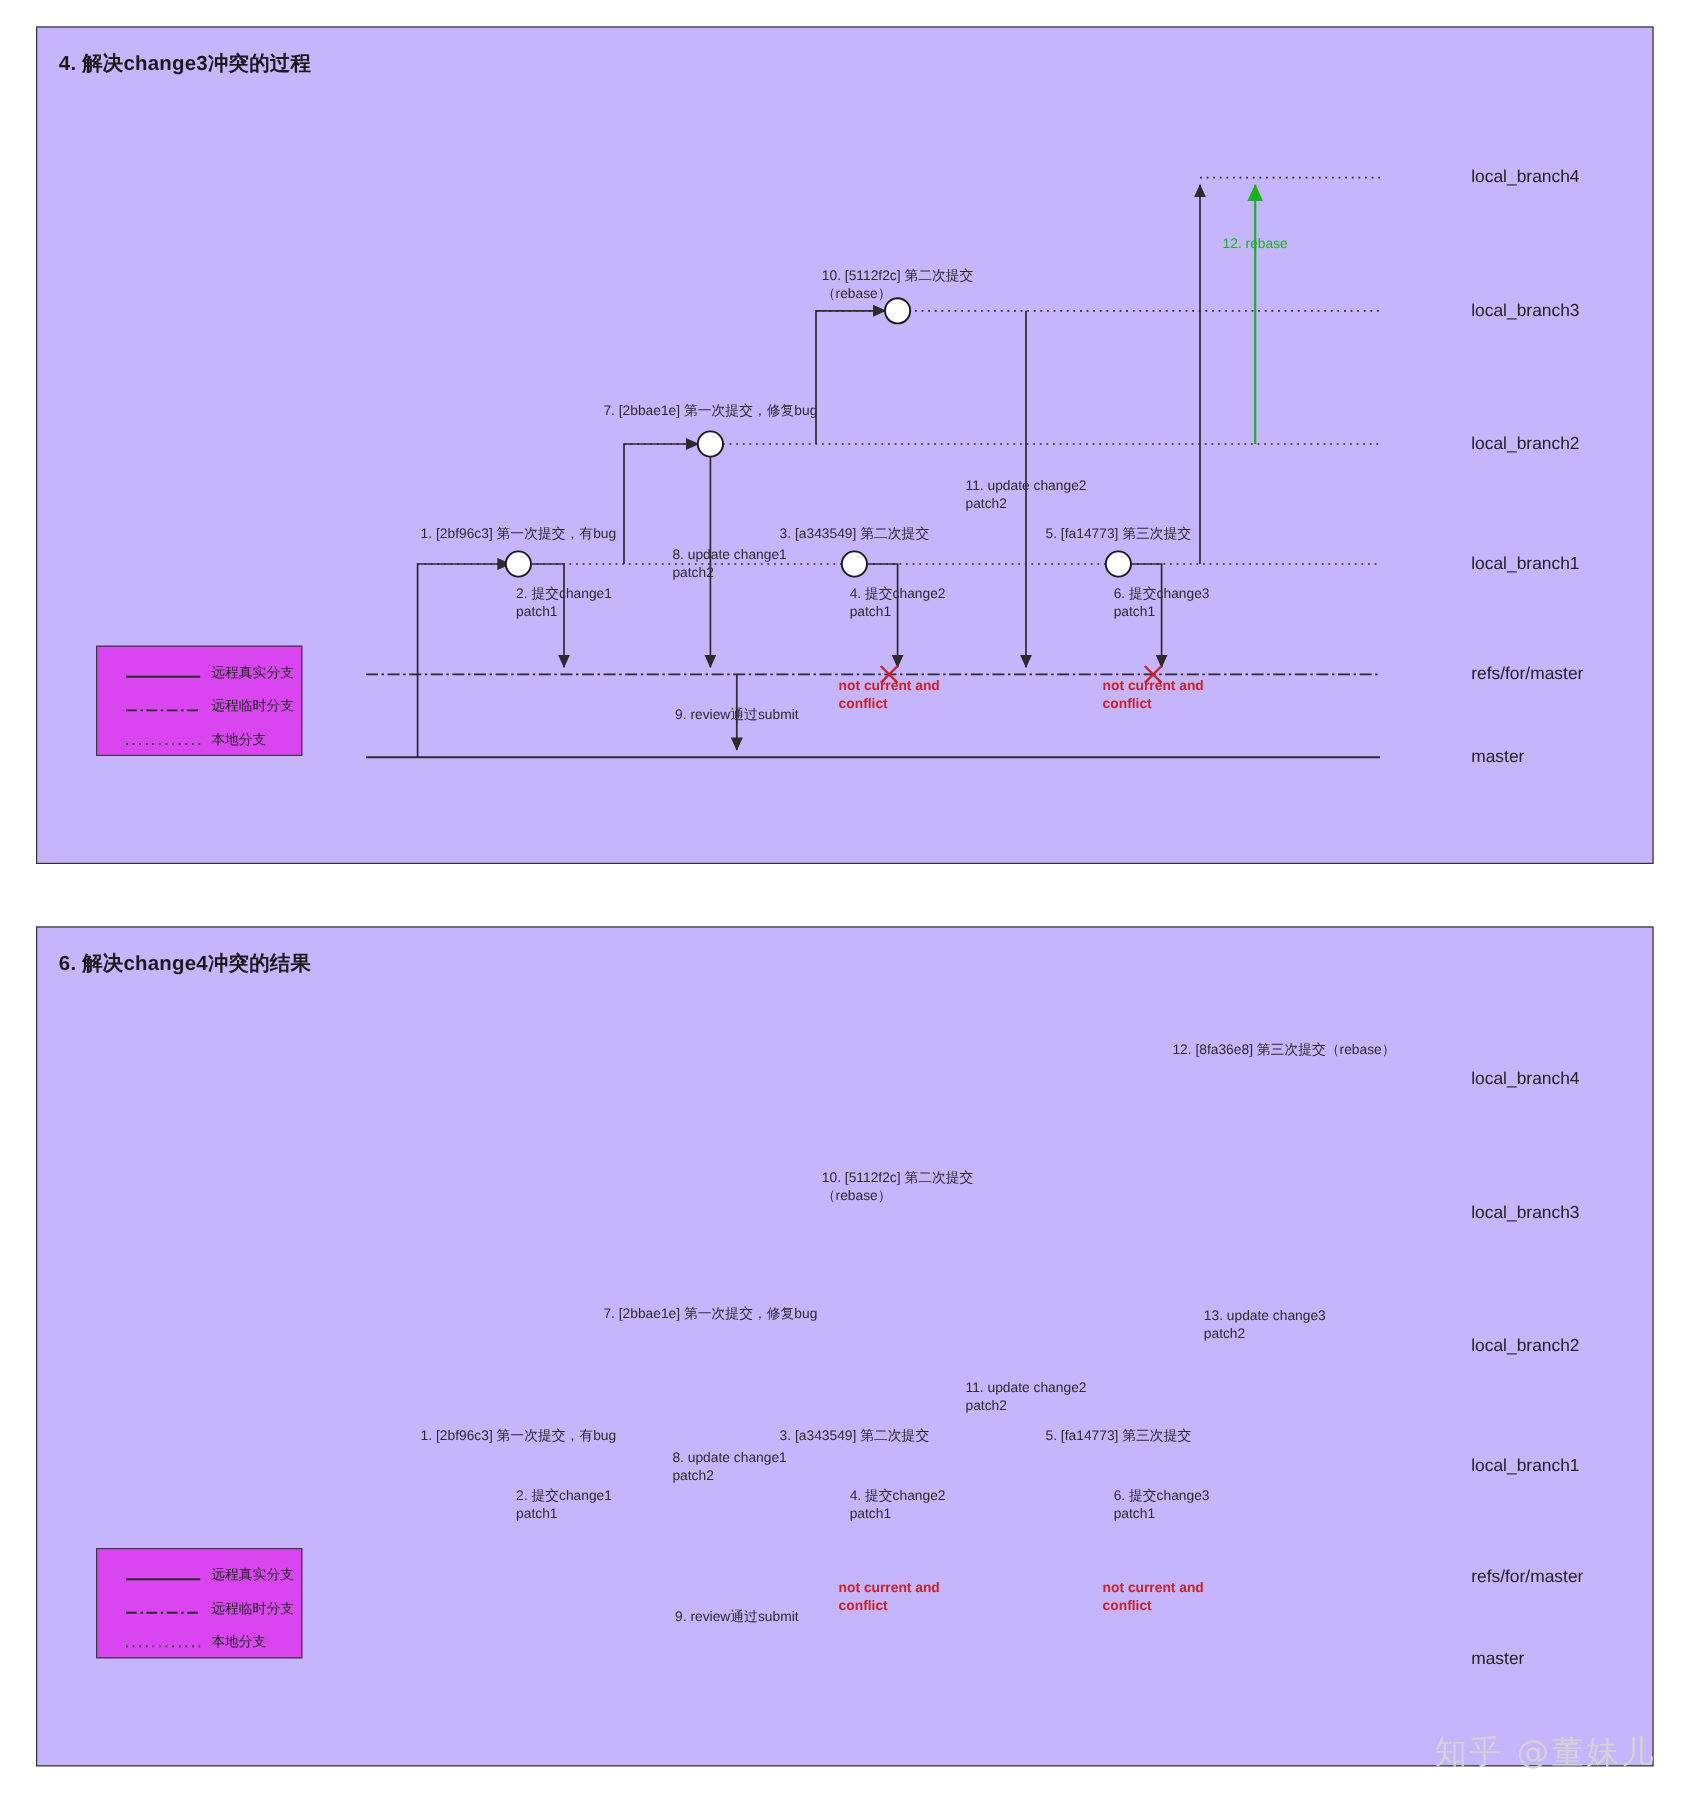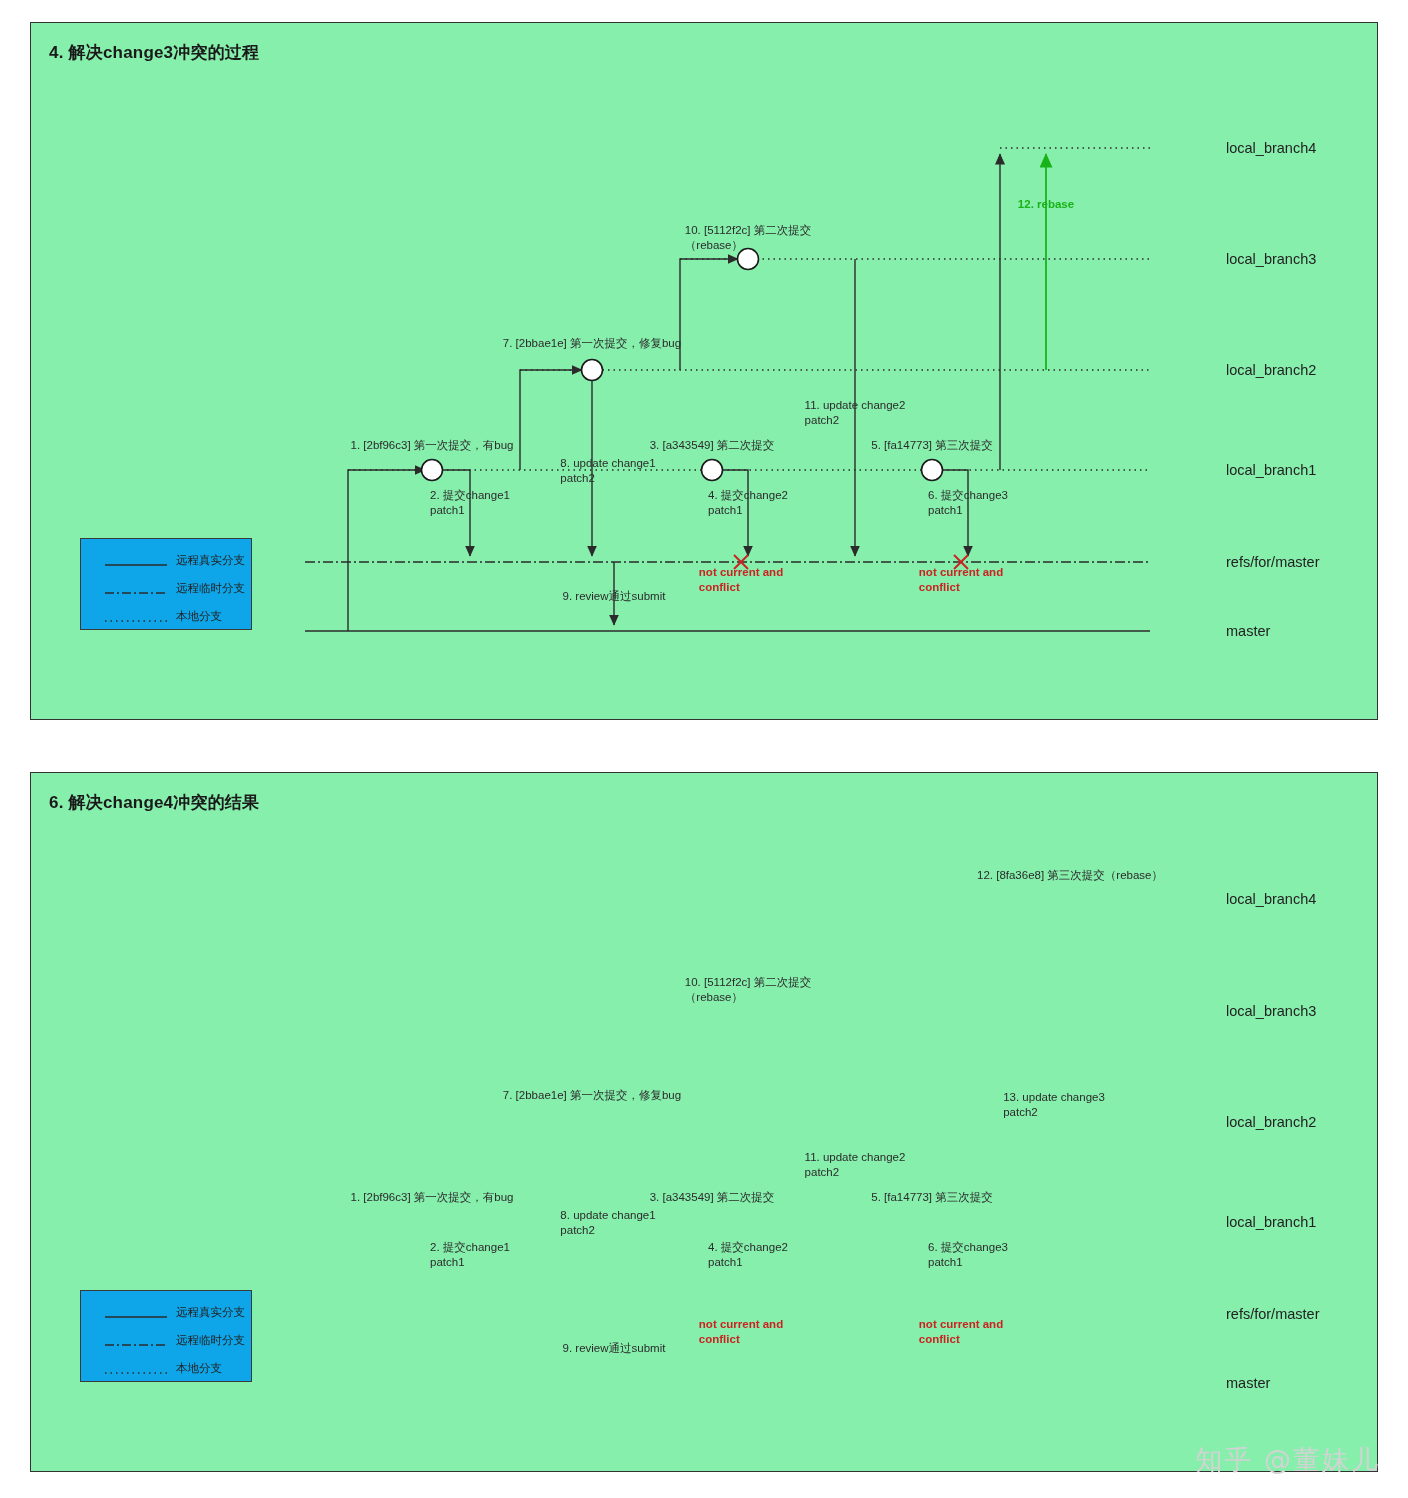--- a/index.html
+++ b/index.html
@@ -12,21 +12,21 @@
     position: relative;
     width: 1408px;
     height: 1498px;
     background: #fff;
     overflow: hidden;
   }
   .panel {
     position: absolute;
     box-sizing: border-box;
     border: 1.5px solid #333;
-    background: #86efac;
+    background: #c4b5fd;
     text-align: right;
   }
   #panel-4 { left: 30px; top: 22px; width: 1348px; height: 698px; }
   #panel-5 { left: 30px; top: 772px; width: 1348px; height: 700px; }
 
   .panel-title {
     position: absolute;
     left: 18px;
     top: 18px;
     font-size: 17px;
@@ -70,31 +70,31 @@
     font-weight: bold;
     color: #cc2222;
     line-height: 1.3;
     white-space: nowrap;
     transform: translateX(-50%);
   }
 
   .rebase-note {
     position: absolute;
     font-size: 11.5px;
-    font-weight: bold;
+    font-weight: normal;
     color: #19b319;
     white-space: nowrap;
     transform: translateX(-50%);
   }
 
   .legend-box {
     position: absolute;
     box-sizing: border-box;
     border: 1px solid #3a3a3a;
-    background: #0ea5e9;
+    background: #d946ef;
   }
   .legend-row {
     position: absolute;
     display: flex;
     align-items: center;
     gap: 9px;
     left: 24px;
   }
   .legend-sample { width: 62px; height: 10px; }
   .legend-text { font-size: 11.5px; color: #222; white-space: nowrap; }

